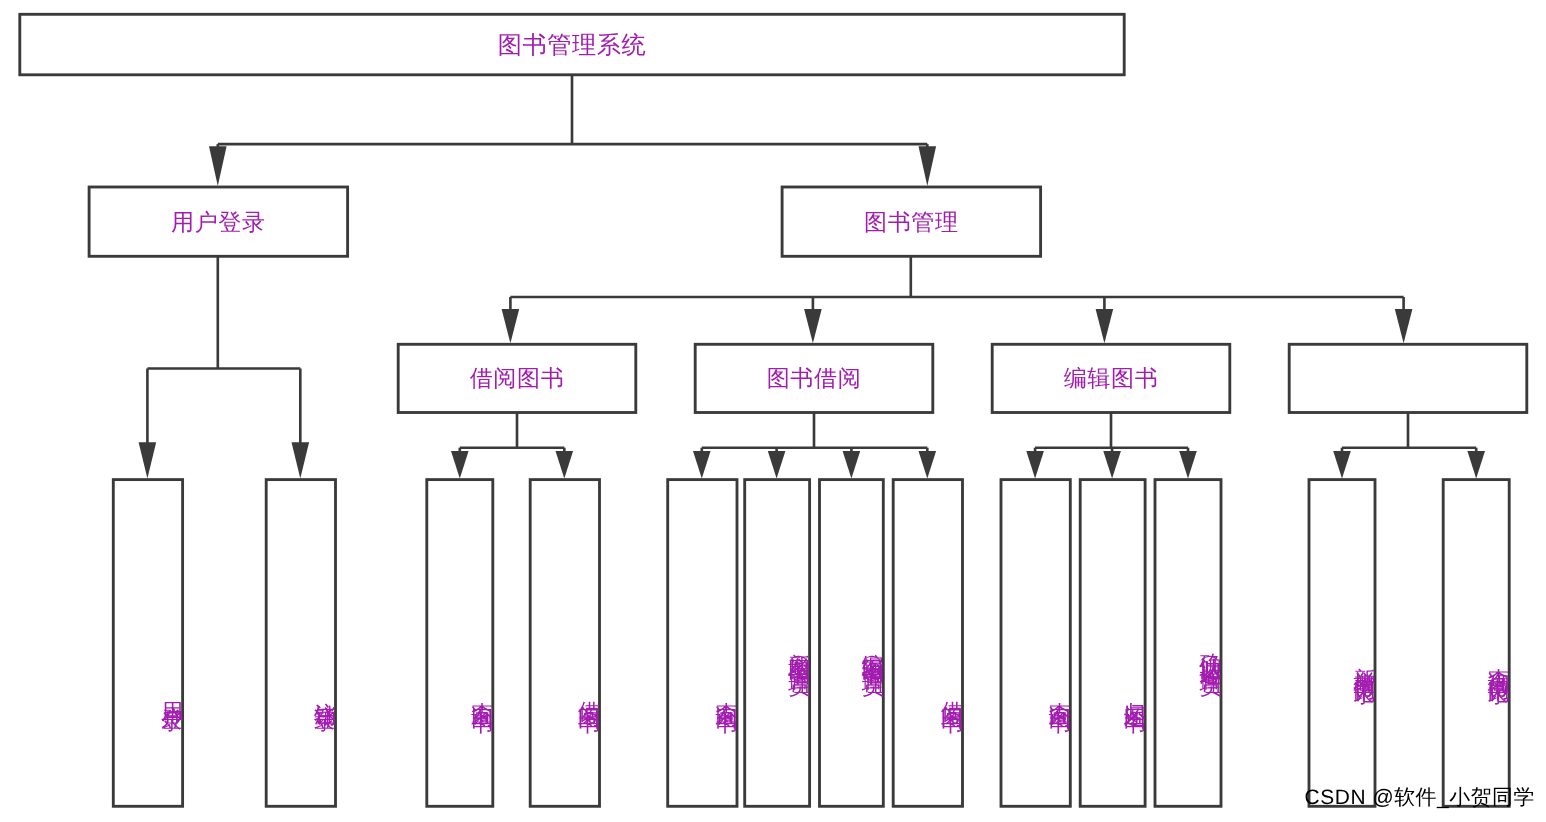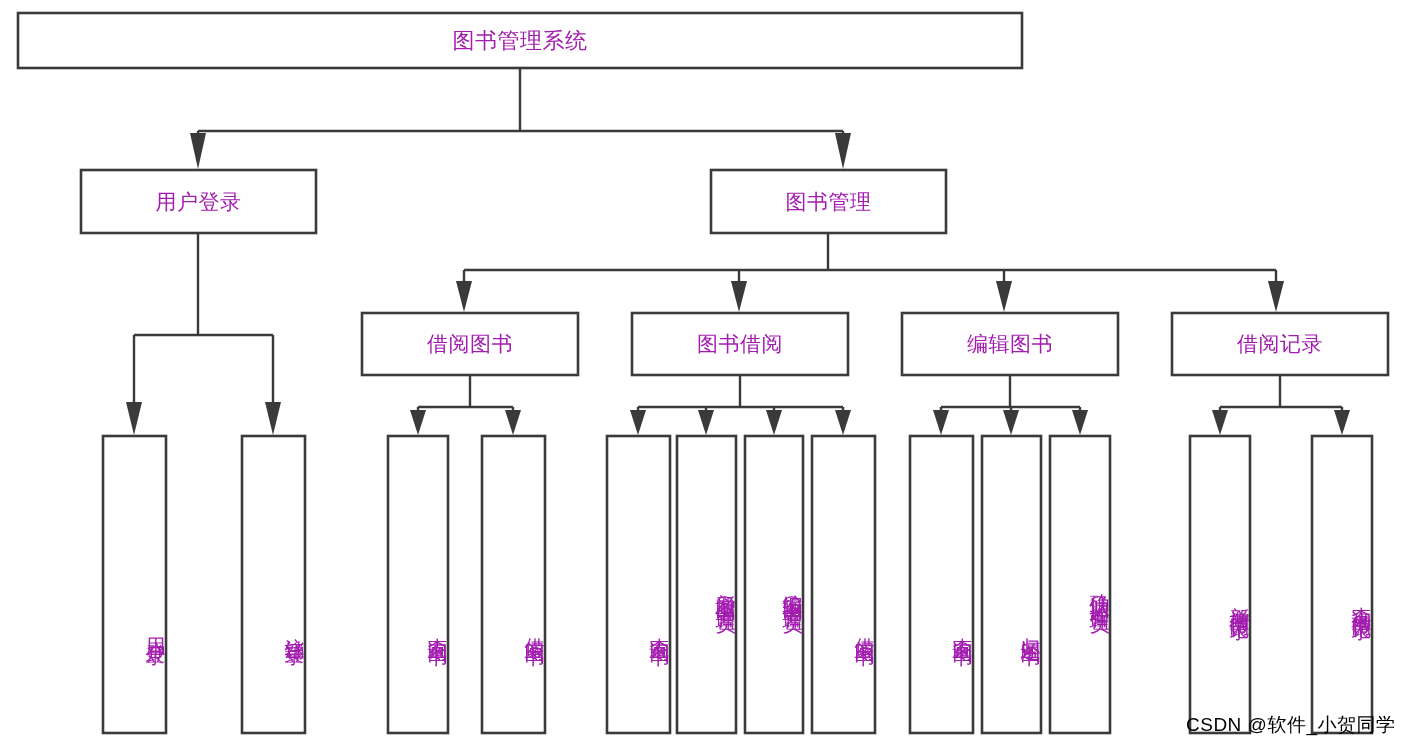--- a/index.html
+++ b/index.html
@@ -186,21 +186,20 @@
   </svg>
 
   <div class="node-label label-root" style="left:18px; top:13px; width:1004px; height:55px;">图书管理系统</div>
 
   <div class="node-label label-h" style="left:81px; top:170px; width:235px; height:63px;">用户登录</div>
   <div class="node-label label-h" style="left:711px; top:170px; width:235px; height:63px;">图书管理</div>
 
   <div class="node-label label-h" style="left:362px; top:313px; width:216px; height:62px;">借阅图书</div>
   <div class="node-label label-h" style="left:632px; top:313px; width:216px; height:62px;">图书借阅</div>
   <div class="node-label label-h" style="left:902px; top:313px; width:216px; height:62px;">编辑图书</div>
-  <div class="node-label label-h" style="left:1172px; top:313px; width:216px; height:62px;">借阅记录</div>
 
   <div class="node-label label-v" style="left:103px; top:516px; width:63px; height:217px;">用户登录</div>
   <div class="node-label label-v" style="left:242px; top:516px; width:63px; height:217px;">注销登录</div>
   <div class="node-label label-v" style="left:388px; top:516px; width:60px; height:217px;">查询图书</div>
   <div class="node-label label-v" style="left:482px; top:516px; width:63px; height:217px;">借阅图书</div>
   <div class="node-label label-v" style="left:607px; top:516px; width:63px; height:217px;">查询图书</div>
   <div class="node-label label-v" style="left:677px; top:444px; width:59px; height:289px;">新增图书（管理员）</div>
   <div class="node-label label-v" style="left:745px; top:444px; width:58px; height:289px;">编辑图书（管理员）</div>
   <div class="node-label label-v" style="left:812px; top:516px; width:63px; height:217px;">借阅图书</div>
   <div class="node-label label-v" style="left:910px; top:516px; width:63px; height:217px;">查询图书</div>

